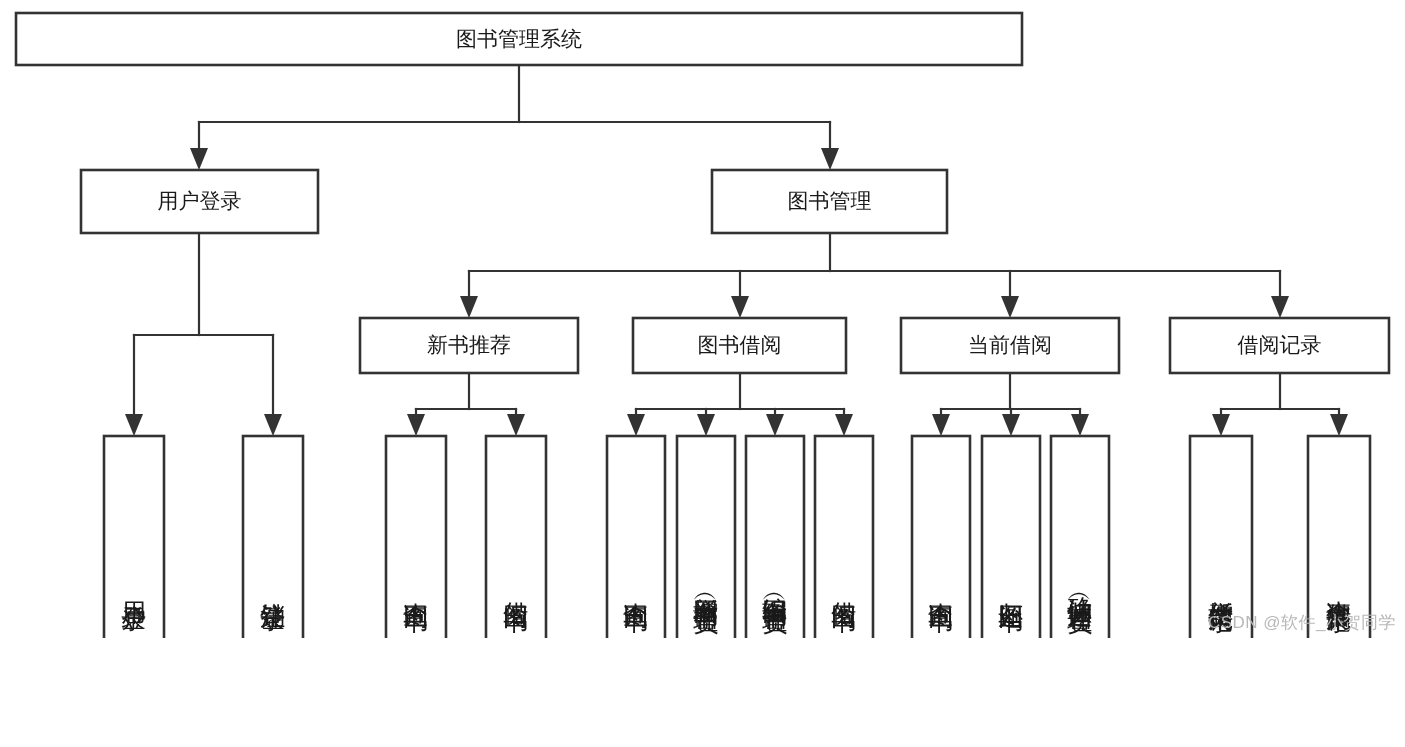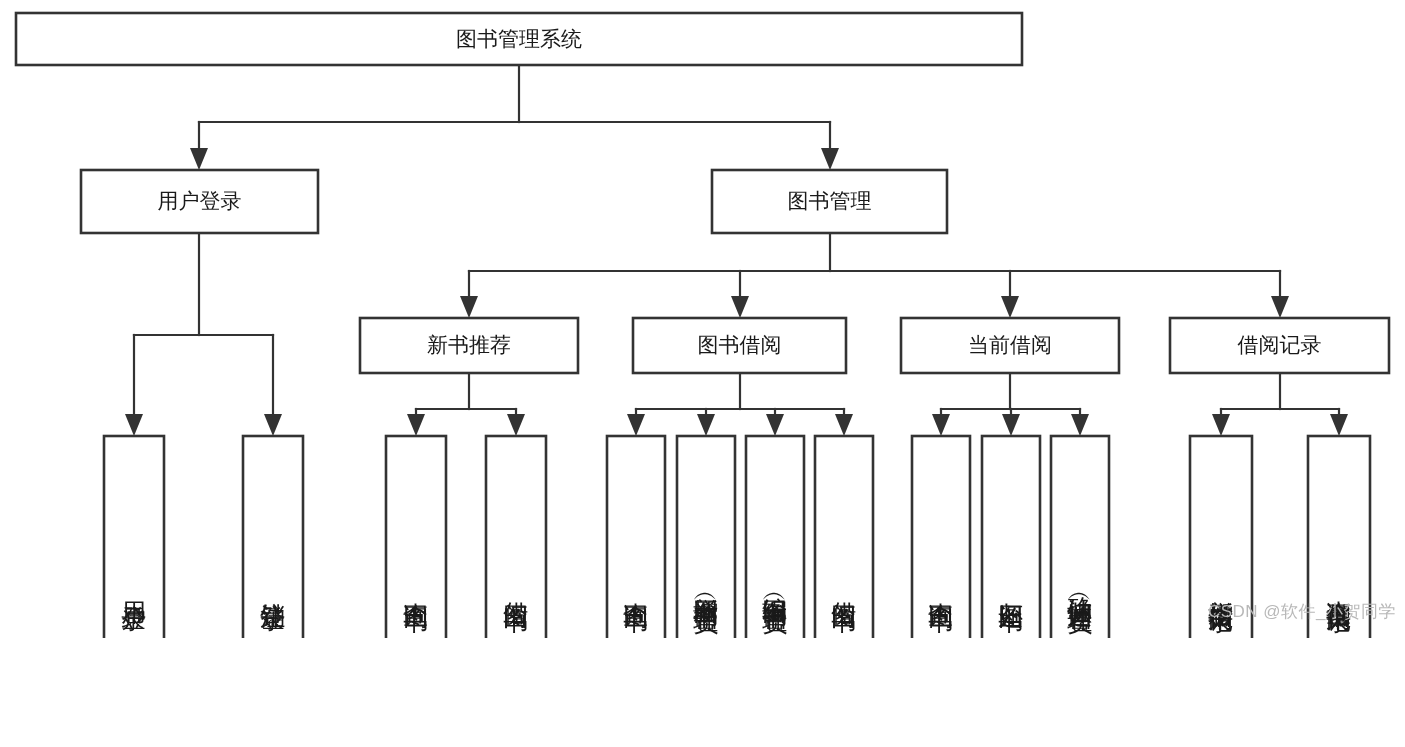--- a/index.html
+++ b/index.html
@@ -57,21 +57,21 @@
     line-height: 1.05;
     letter-spacing: 2px;
     color: #1a1a1a;
     white-space: nowrap;
     text-align: center;
     pointer-events: none;
   }
   .watermark {
     position: absolute;
     right: 9px;
-    bottom: 15px;
+    bottom: 4px;
     font-family: "Liberation Sans", "DejaVu Sans", sans-serif;
     font-size: 17px;
     color: #b8b8b8;
     letter-spacing: 0.5px;
     white-space: nowrap;
   }
 </style>
 </head>
 <body>
 

